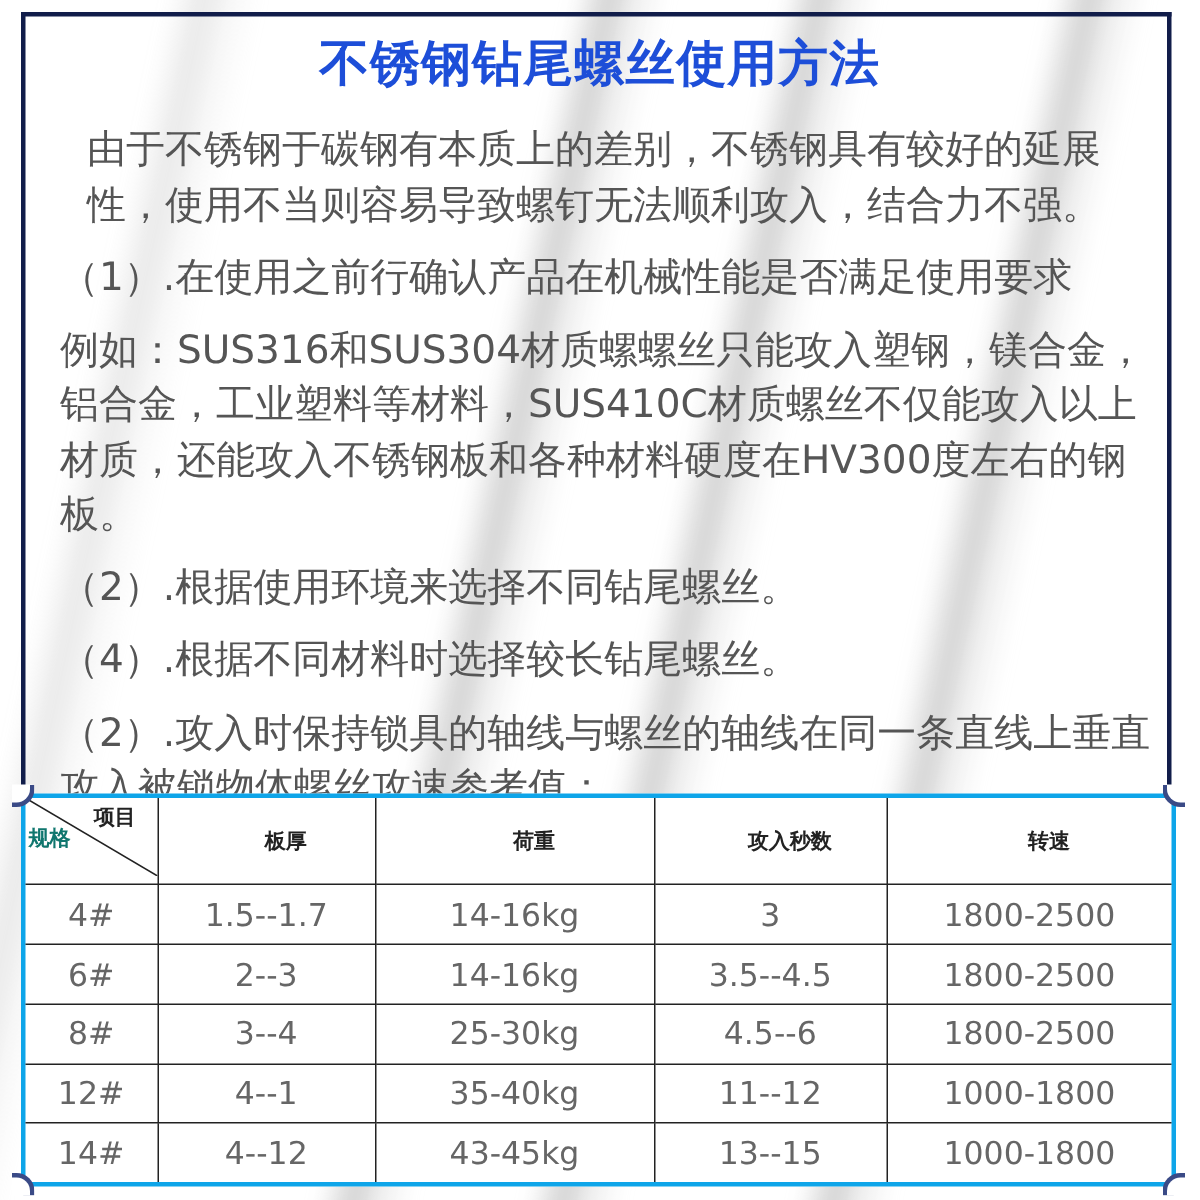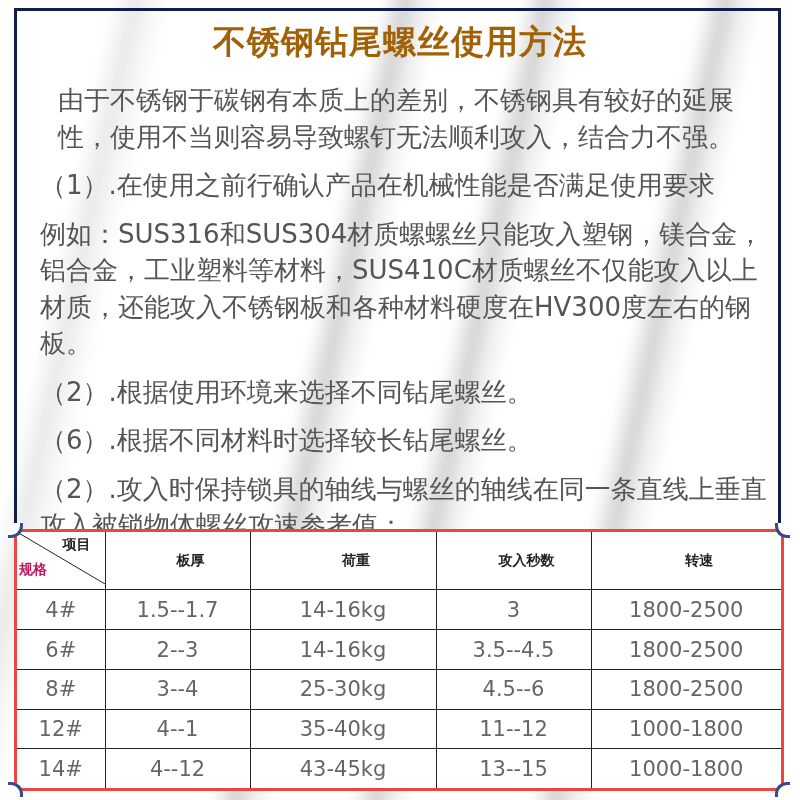--- a/index.html
+++ b/index.html
@@ -12,47 +12,47 @@
     position:absolute; width:60px; height:900px; top:-60px;
     background:linear-gradient(90deg, rgba(200,200,200,0) 0%, rgba(170,170,170,0.55) 40%, rgba(200,200,200,0.35) 60%, rgba(220,220,220,0) 100%);
     transform:rotate(12deg); filter:blur(6px);
   }
   .frame {
     position:absolute; left:14px; top:8px; width:767px; height:560px;
     border:3px solid #111d4a; border-bottom:none; box-sizing:border-box;
   }
   .title {
     position:absolute; left:0; top:20px; width:800px; text-align:center;
-    font-size:33px; font-weight:bold; color:#a16207; letter-spacing:1px;
+    font-size:33px; font-weight:bold; color:#1d4ed8; letter-spacing:1px;
   }
   .body-text {
     position:absolute; left:28px; top:70px; width:760px;
     font-size:26px; line-height:36.5px; color:#555;
   }
   .body-text p { margin:12px; }
   .indent { padding-left:18px; }
   .table-wrap {
     position:absolute; left:14px; top:529px; width:770px; height:262px;
-    border:3px solid #ef4444; box-sizing:border-box; background:#fff;
+    border:3px solid #0ea5e9; box-sizing:border-box; background:#fff;
   }
   table { border-collapse:collapse; width:100%; height:100%; table-layout:fixed; }
   th, td {
     border:1px solid #222; text-align:center; color:#666;
     font-size:21px; font-weight:normal; padding:0;
   }
   th { font-size:14px; color:#222; font-weight:bold; height:52px;padding-left:26px; }
   td { height:35px; }
   tr:first-child th { border-top:none; }
   tr th:first-child, tr td:first-child { border-left:none; }
   tr th:last-child, tr td:last-child { border-right:none; }
   tr:last-child td { border-bottom:none; }
   .diag { position:relative; padding:0; }
   .diag svg { position:absolute; left:0; top:0; }
   .diag .top { position:absolute; right:14px; top:4px; font-size:14px; font-weight:bold; color:#222; }
-  .diag .bot { position:absolute; left:2px; bottom:10px; font-size:14px; font-weight:bold; color:#be185d; }
+  .diag .bot { position:absolute; left:2px; bottom:21px; font-size:14px; font-weight:bold; color:#0f766e; }
   .corner {
     position:absolute; width:12px; height:12px; border:3px solid #3a4a86; background:#fff;
   }
 </style>
 </head>
 <body>
 
 <div class="bg-screw" style="left:300px;"></div>
 <div class="bg-screw" style="left:440px;"></div>
 <div class="bg-screw" style="left:620px;"></div>
@@ -60,21 +60,21 @@
 
 <div class="frame"></div>
 
 <div class="title">不锈钢钻尾螺丝使用方法</div>
 
 <div class="body-text">
   <p class="indent">由于不锈钢于碳钢有本质上的差别，不锈钢具有较好的延展性，使用不当则容易导致螺钉无法顺利攻入，结合力不强。</p>
   <p>（1）.在使用之前行确认产品在机械性能是否满足使用要求</p>
   <p>例如：SUS316和SUS304材质螺螺丝只能攻入塑钢，镁合金，铝合金，工业塑料等材料，SUS410C材质螺丝不仅能攻入以上材质，还能攻入不锈钢板和各种材料硬度在HV300度左右的钢板。</p>
   <p>（2）.根据使用环境来选择不同钻尾螺丝。</p>
-  <p>（6）.根据不同材料时选择较长钻尾螺丝。</p>
+  <p>（4）.根据不同材料时选择较长钻尾螺丝。</p>
   <p>（2）.攻入时保持锁具的轴线与螺丝的轴线在同一条直线上垂直攻入被锁物体螺丝攻速参考值：</p>
 </div>
 
 <div class="table-wrap">
   <table>
     <colgroup>
       <col style="width:88px">
         <col style="width:145px">
         <col style="width:186px">
         <col style="width:155px">

